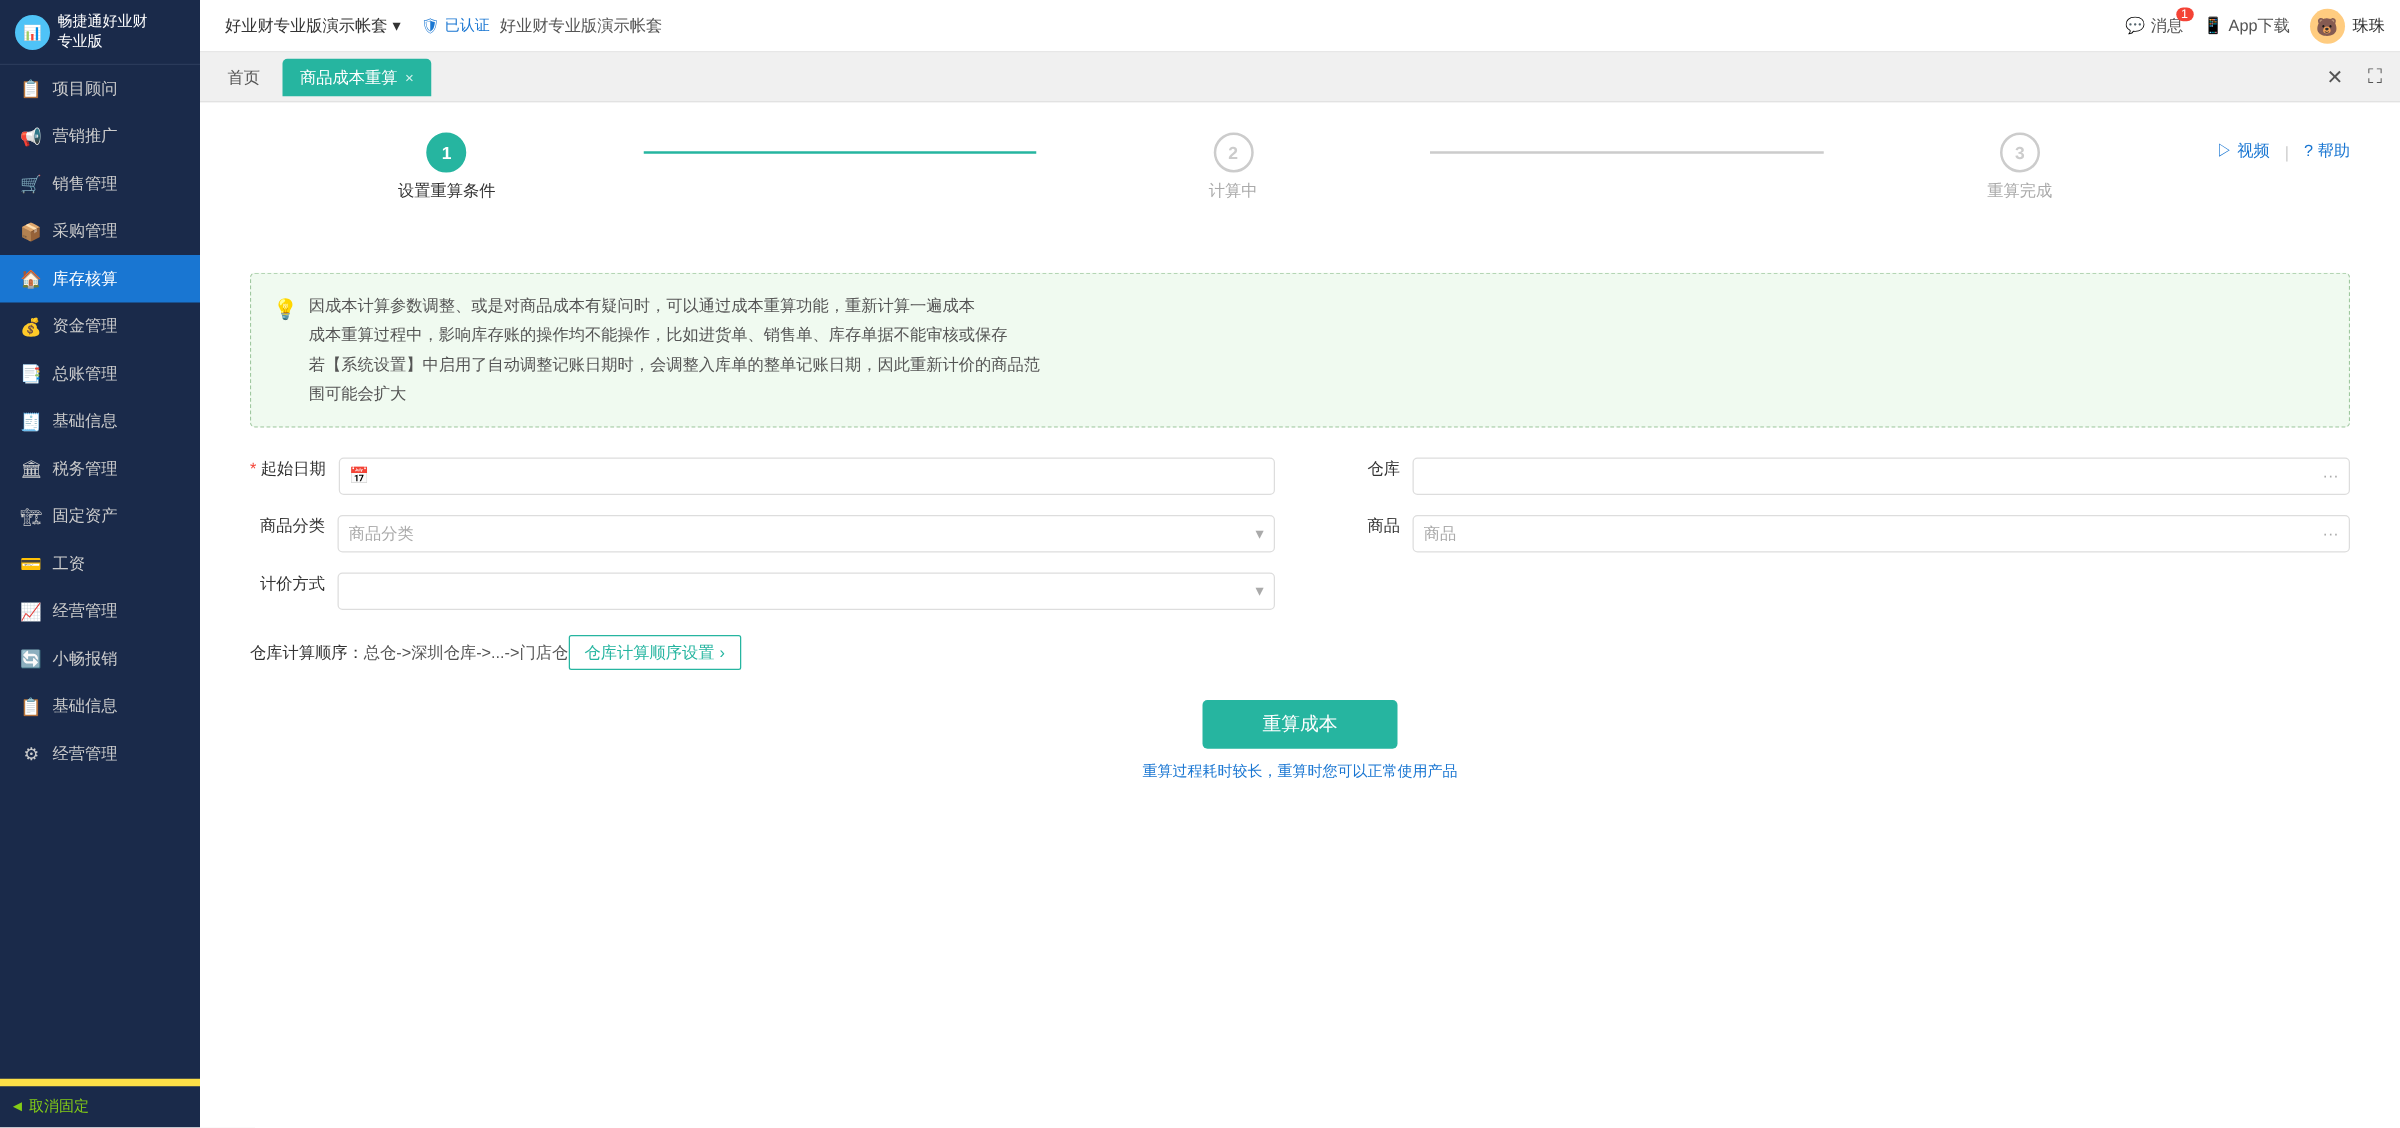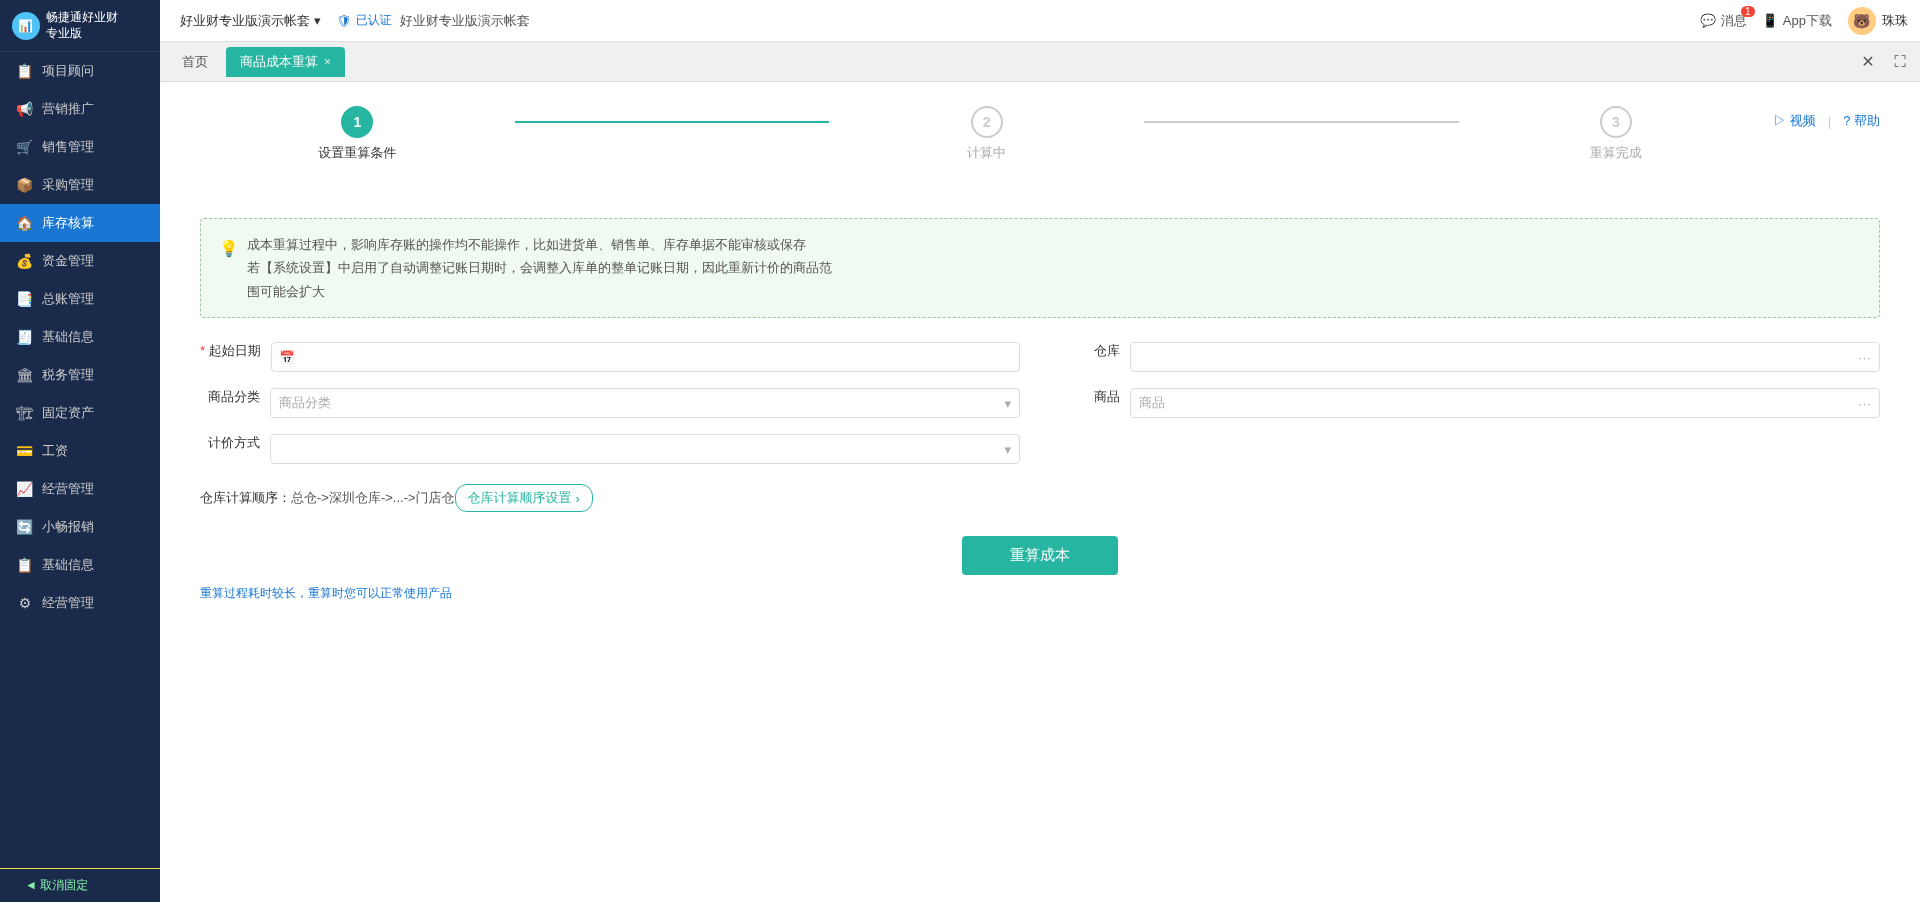--- a/index.html
+++ b/index.html
@@ -55,28 +55,28 @@
       width: 18px;
       height: 18px;
       margin-right: 8px;
       display: flex;
       align-items: center;
       justify-content: center;
       font-size: 14px;
     }
     .sidebar-bottom {
       margin-top: auto;
-      padding: 8px 25px;
-      color: #86efac;
+      padding: 8px 8px;
+      color: #84cc16;
       font-size: 12px;
       cursor: pointer;
       display: flex;
       align-items: center;
       gap: 4px;
-      border-top: 1px solid #fde047;
+      border-top: 6px solid #fde047;
     }
 
     
     .main {
       flex: 1;
       display: flex;
       flex-direction: column;
       height: 100%;
       overflow: hidden;
     }
@@ -406,21 +406,21 @@
     }
     .calc-order-value {
       font-size: 13px;
       color: #555;
     }
     .calc-order-btn {
       display: flex;
       align-items: center;
       gap: 4px;
       border: 1px solid #26b5a0;
-      border-radius: 12px;
+      border-radius: 2px;
       padding: 4px 12px;
       color: #26b5a0;
       font-size: 13px;
       cursor: pointer;
       background: #fff;
     }
 
     
     .recalc-btn {
       display: block;
@@ -428,21 +428,21 @@
       background: #26b5a0;
       color: #fff;
       border: none;
       border-radius: 4px;
       padding: 10px 48px;
       font-size: 15px;
       cursor: pointer;
       font-family: inherit;
     }
     .recalc-tip {
-      text-align: left;
+      text-align: center;
       font-size: 12px;
       color: #1976d2;
     }
 
     
     ::-webkit-scrollbar { width: 6px; }
     ::-webkit-scrollbar-track { background: #f0f0f0; }
     ::-webkit-scrollbar-thumb { background: #ccc; border-radius: 3px; }
   </style>
 </head>
@@ -599,20 +599,21 @@
       <div class="steps-actions">
         <span>▷ <span>视频</span></span>
         <span style="color:#ccc;">|</span>
         <span>? <span>帮助</span></span>
       </div>
     </div>
 
     <div class="info-box">
       <span class="info-box-icon">💡</span>
       <div>
+        <div>因成本计算参数调整、或是对商品成本有疑问时，可以通过成本重算功能，重新计算一遍成本</div>
         <div>成本重算过程中，影响库存账的操作均不能操作，比如进货单、销售单、库存单据不能审核或保存</div>
         <div>若【系统设置】中启用了自动调整记账日期时，会调整入库单的整单记账日期，因此重新计价的商品范</div>
         <div>围可能会扩大</div>
       </div>
     </div>
 
     <div class="form-grid">
 
       <div class="form-row">
         <span class="form-label required">起始日期</span>

